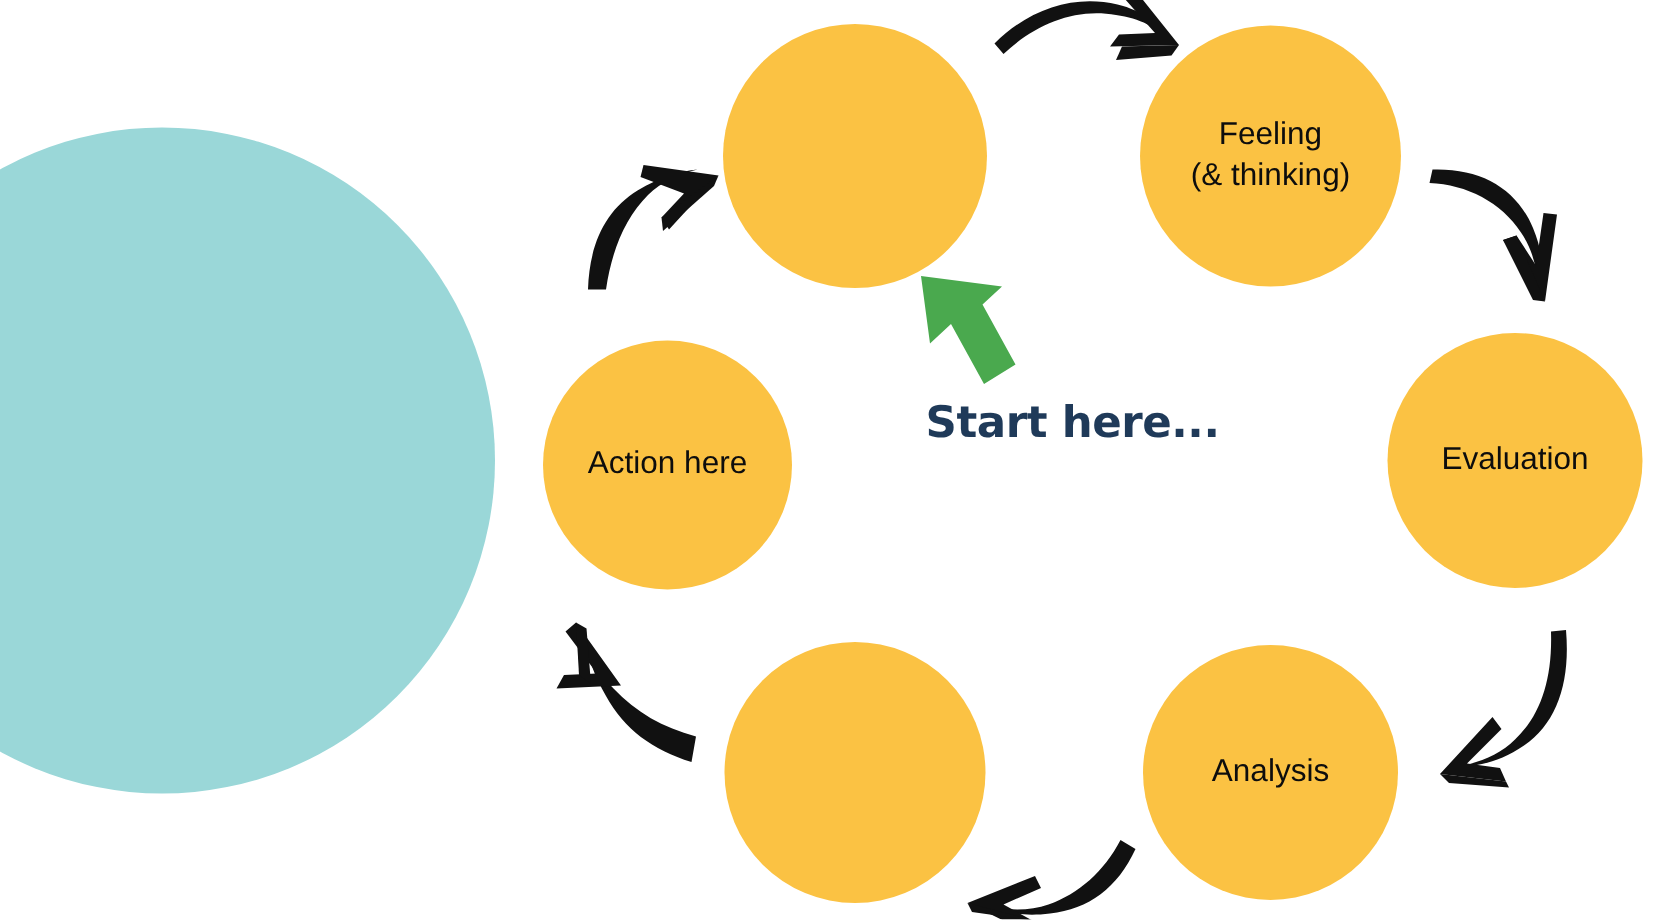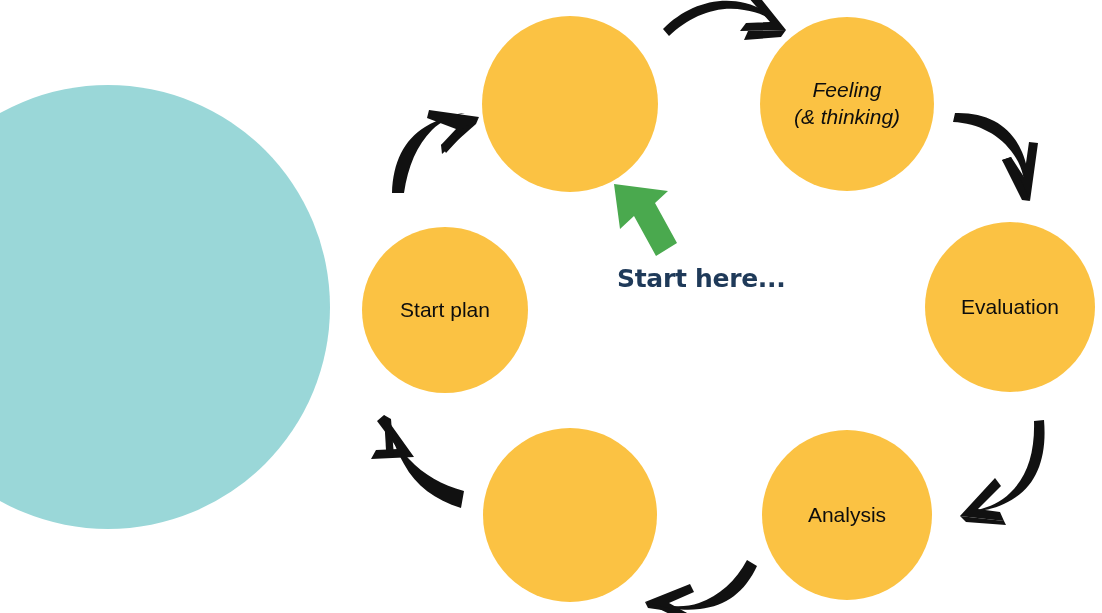--- a/index.html
+++ b/index.html
@@ -46,21 +46,21 @@
     transform: translate(-50%, -50%);
     pointer-events: none;
   }
   .start-label {
     position: absolute;
     left: 617px;
     top: 264px;
     color: #1f3a59;
     font-family: "DejaVu Sans", sans-serif;
     font-weight: bold;
-    font-size: 25px;
+    font-size: 29px;
     letter-spacing: -0.3px;
   }
 </style>
 </head>
 <body>
 
 <div id="stage">
 
   <svg class="layer" viewBox="0 0 1102 613">
     <circle cx="108" cy="307" r="222" fill="#9ad7d8"></circle>
@@ -125,19 +125,19 @@
   </svg>
 
   <svg class="layer" viewBox="0 0 1102 613">
     <g fill="#4aa94e">
       <path d="M614,184 L668,191 L655,203 L677,243 L656,256 L634,216 L620,229 Z"></path>
     </g>
   </svg>
 
   <div class="start-label">Start here...</div>
 
-  <div class="node-label" style="left:847px; top:104px; width:172px;font-style:italic;">Feeling
+  <div class="node-label" style="left:847px; top:104px; width:172px;">Feeling
 (&amp; thinking)</div>
   <div class="node-label" style="left:1010px; top:307px; width:140px;">Evaluation</div>
   <div class="node-label" style="left:847px; top:515px; width:193px;">Analysis</div>
-  <div class="node-label" style="left:445px; top:310px; width:164px;">Start plan</div>
+  <div class="node-label" style="left:445px; top:310px; width:164px;">Action here</div>
 
 </div>
 
 </body></html>

